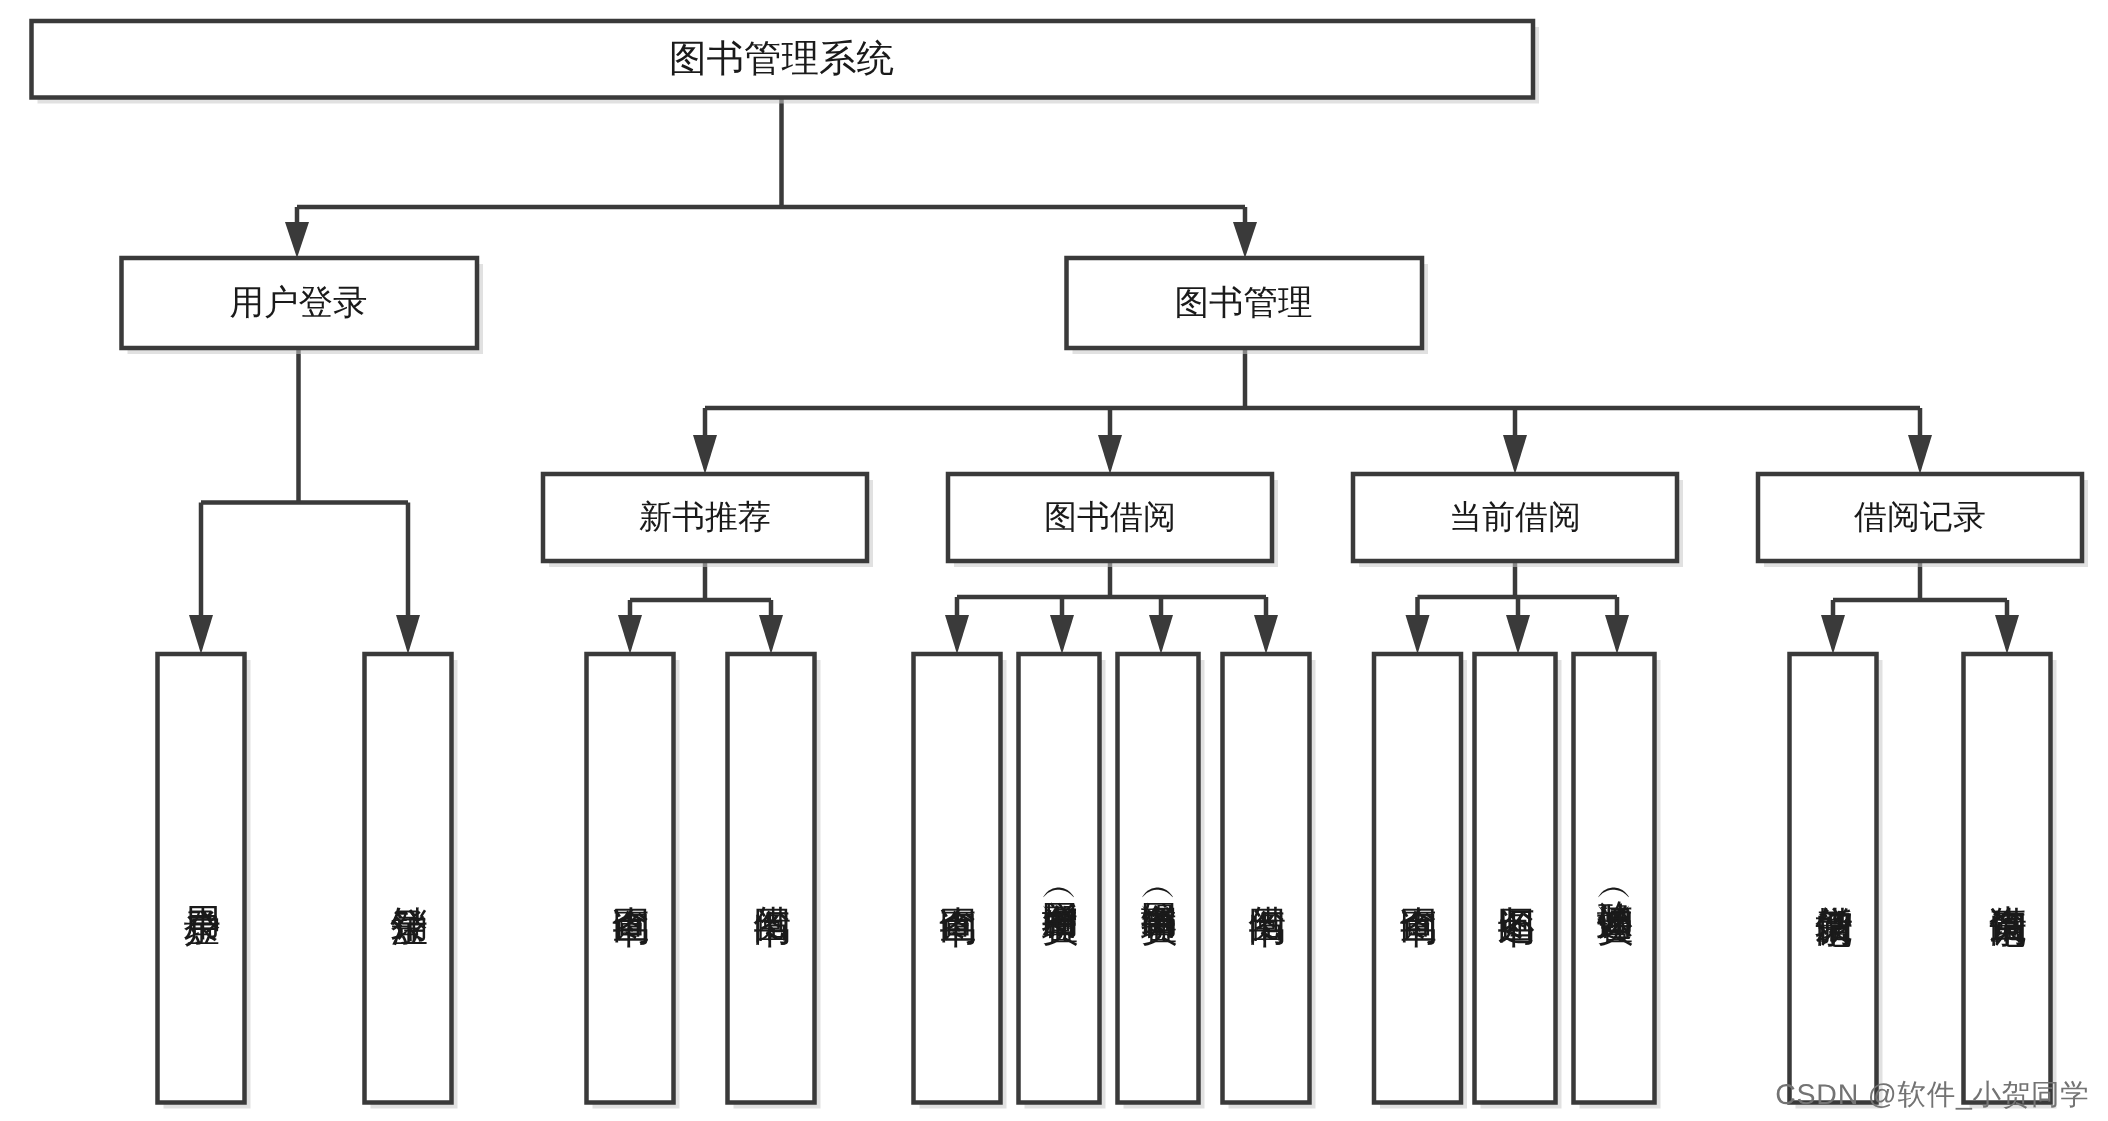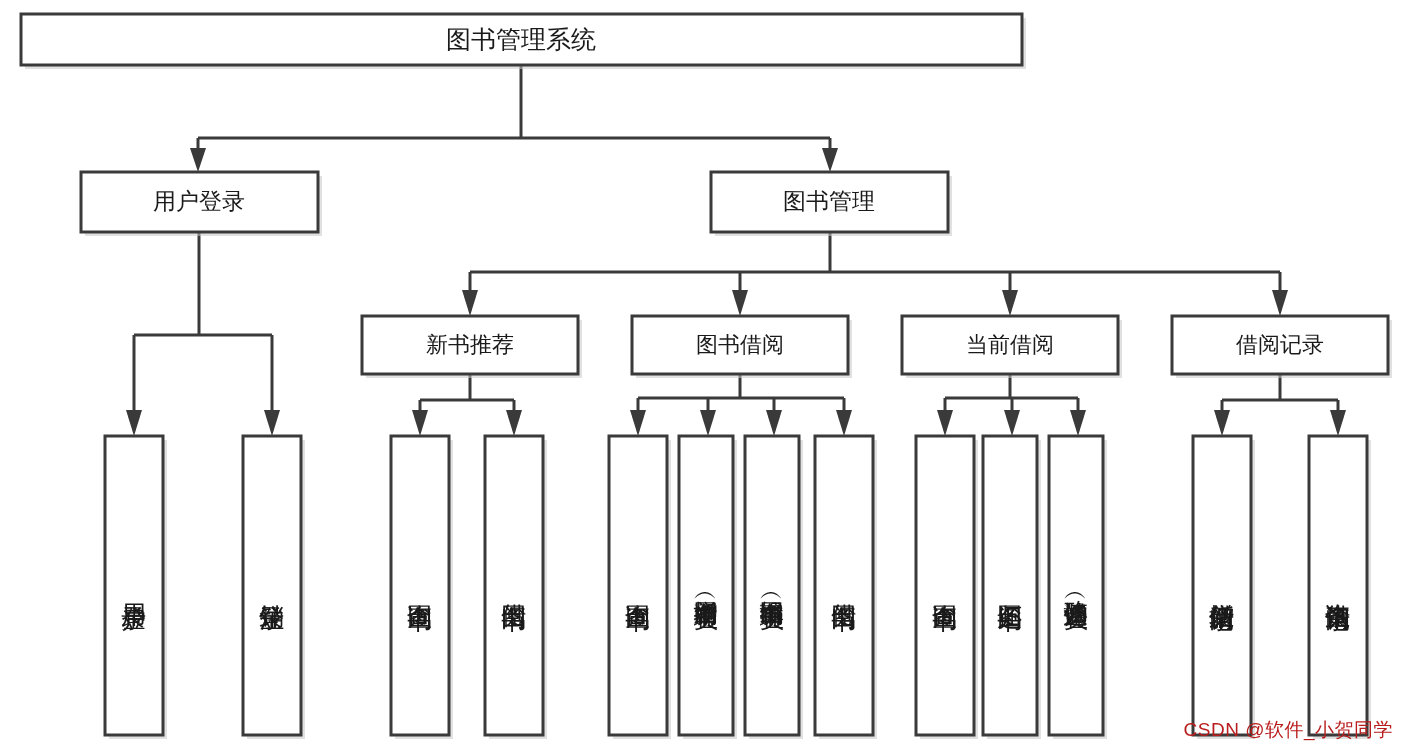--- a/index.html
+++ b/index.html
@@ -72,21 +72,21 @@
     letter-spacing: 1px;
     white-space: nowrap;
     pointer-events: none;
   }
   .watermark {
     position: absolute;
     right: 12px;
     bottom: 4px;
     font-family: "Liberation Sans", "DejaVu Sans", sans-serif;
     font-size: 19px;
-    color: #b91c1c;
+    color: #737373;
     letter-spacing: 0.5px;
     white-space: nowrap;
   }
 </style>
 </head>
 <body>
 
 <div id="diagram-root">
 
   <svg class="diagram" viewBox="0 0 1405 747" xmlns="http://www.w3.org/2000/svg">

